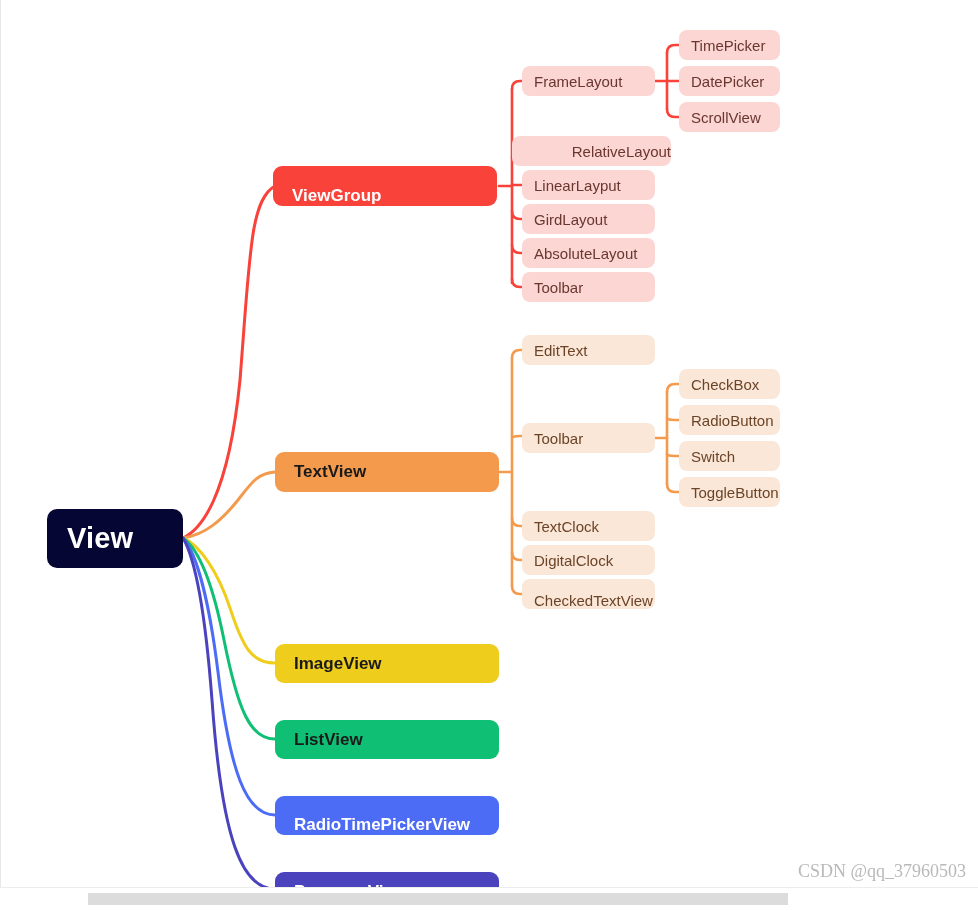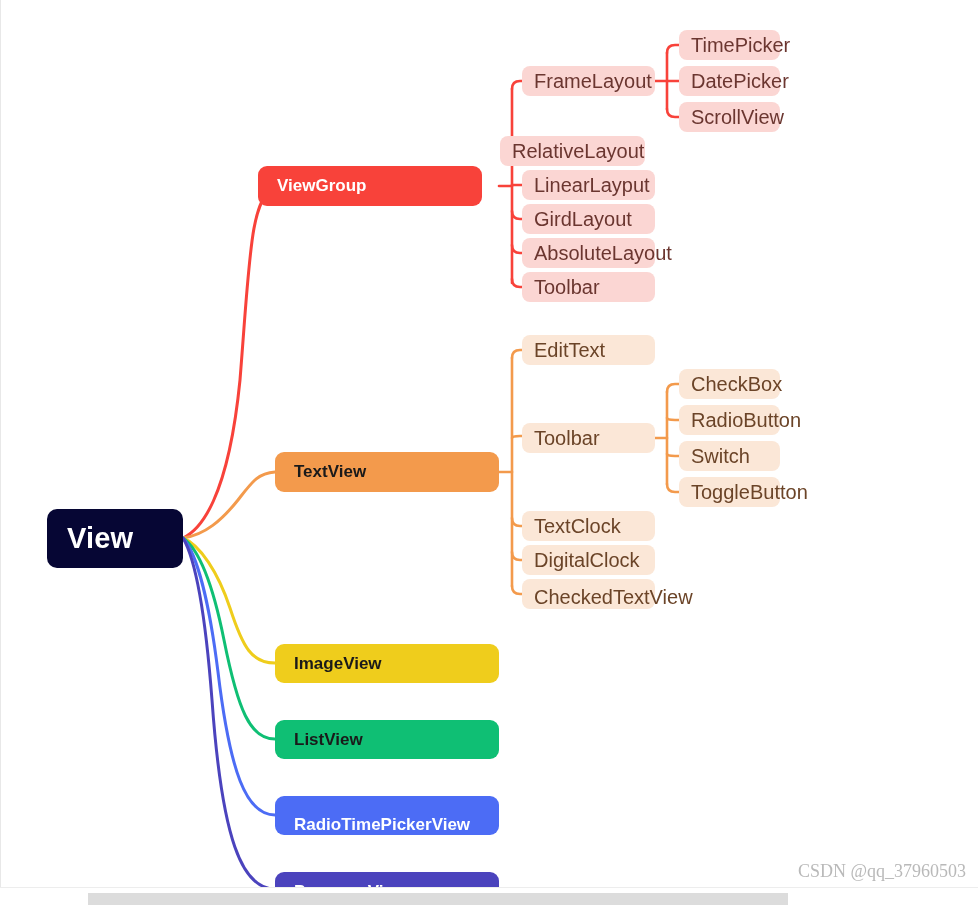--- a/index.html
+++ b/index.html
@@ -62,21 +62,21 @@
   .n-viewgroup { background: #F8423A; color: #ffffff; }
   .n-textview  { background: #F39A4C; color: #1a1a1a; }
   .n-imageview { background: #EFCD1C; color: #1a1a1a; }
   .n-listview  { background: #0FBF74; color: #1a1a1a; }
   .n-radiotime { background: #4C6CF5; color: #ffffff; }
   .n-progress  { background: #4B43BD; color: #ffffff; }
 
   
   .node-l2 {
     border-radius: 8px;
-    font-size: 20px;
+    font-size: 15px;
     font-weight: normal;
     padding-left: 12px;
   }
   .tone-pink  { background: #FBD6D3; color: #6b3630; }
   .tone-peach { background: #FBE7D7; color: #6b4428; }
 
   .watermark {
     position: absolute;
     right: 12px;
     top: 882px;
@@ -159,21 +159,21 @@
       <path d="M667,418 q0,2 8,2 L679,420"></path>
       <path d="M667,454 q0,2 8,2 L679,456"></path>
       <path d="M667,484 q0,8 8,8 L679,492"></path>
     </g>
   </svg>
 
   <div class="node node-root" style="left:47px; top:509px; width:136px; height:59px;">
     <span>View</span>
   </div>
 
-  <div class="node node-l1 n-viewgroup" style="left:258px; top:166px; width:224px; height:40px;">
+  <div class="node node-l1 n-viewgroup" style="left:273px; top:166px; width:224px; height:40px;align-items:flex-end;">
     <span>ViewGroup</span>
   </div>
 
   <div class="node node-l1 n-textview" style="left:275px; top:452px; width:224px; height:40px;">
     <span>TextView</span>
   </div>
 
   <div class="node node-l1 n-imageview" style="left:275px; top:644px; width:224px; height:39px;">
     <span>ImageView</span>
   </div>
@@ -186,21 +186,21 @@
     <span>RadioTimePickerView</span>
   </div>
 
   <div class="node node-l1 n-progress" style="left:275px; top:872px; width:224px; height:39px;">
     <span>ProgressView</span>
   </div>
 
   <div class="node node-l2 tone-pink" style="left:522px; top:66px; width:133px; height:30px;">
     <span>FrameLayout</span>
   </div>
-  <div class="node node-l2 tone-pink" style="left:500px; top:136px; width:145px; height:30px;">
+  <div class="node node-l2 tone-pink" style="left:512px; top:136px; width:159px; height:30px;justify-content:flex-end;">
     <span>RelativeLayout</span>
   </div>
   <div class="node node-l2 tone-pink" style="left:522px; top:170px; width:133px; height:30px;">
     <span>LinearLayput</span>
   </div>
   <div class="node node-l2 tone-pink" style="left:522px; top:204px; width:133px; height:30px;">
     <span>GirdLayout</span>
   </div>
   <div class="node node-l2 tone-pink" style="left:522px; top:238px; width:133px; height:30px;">
     <span>AbsoluteLayout</span>

